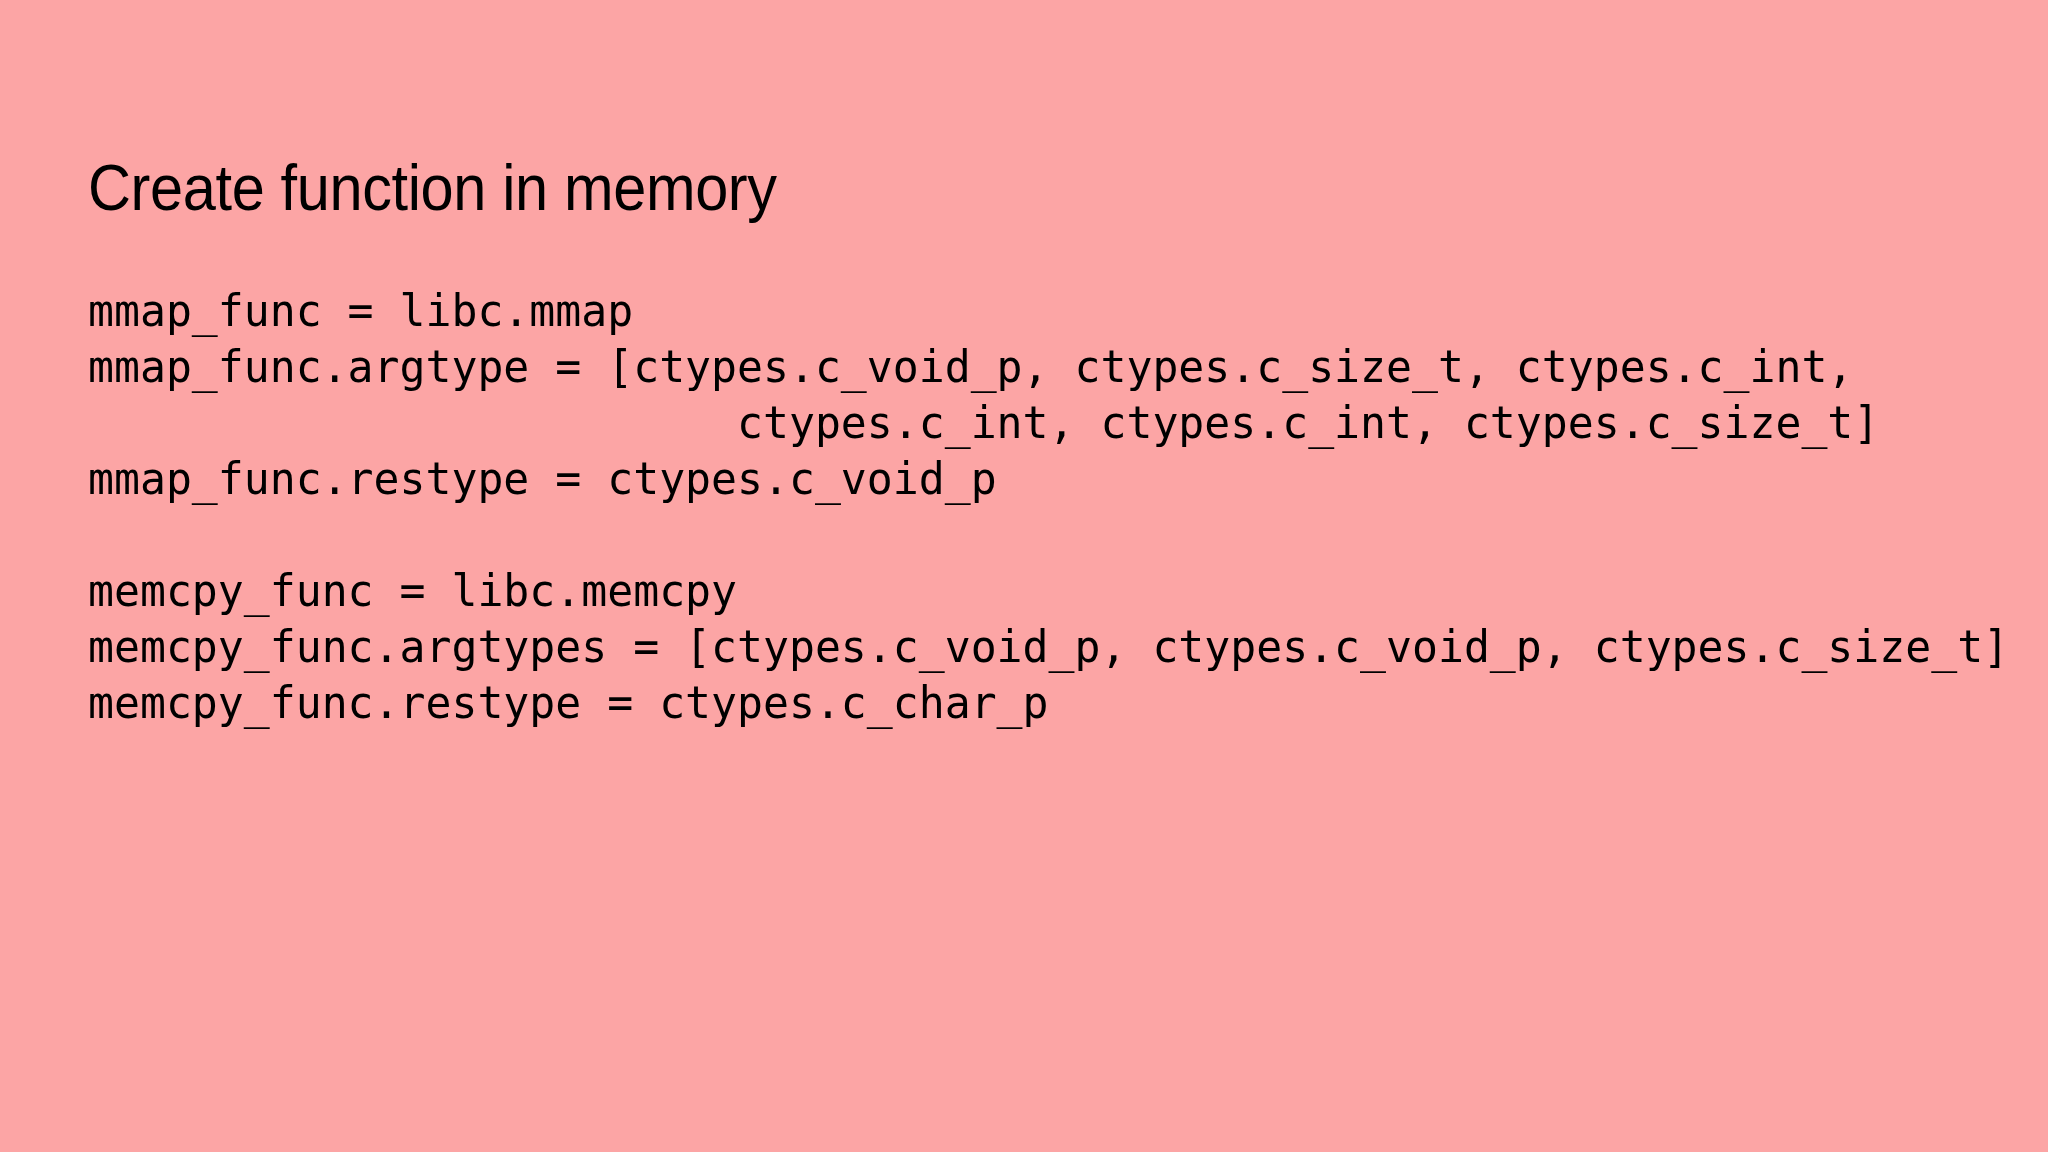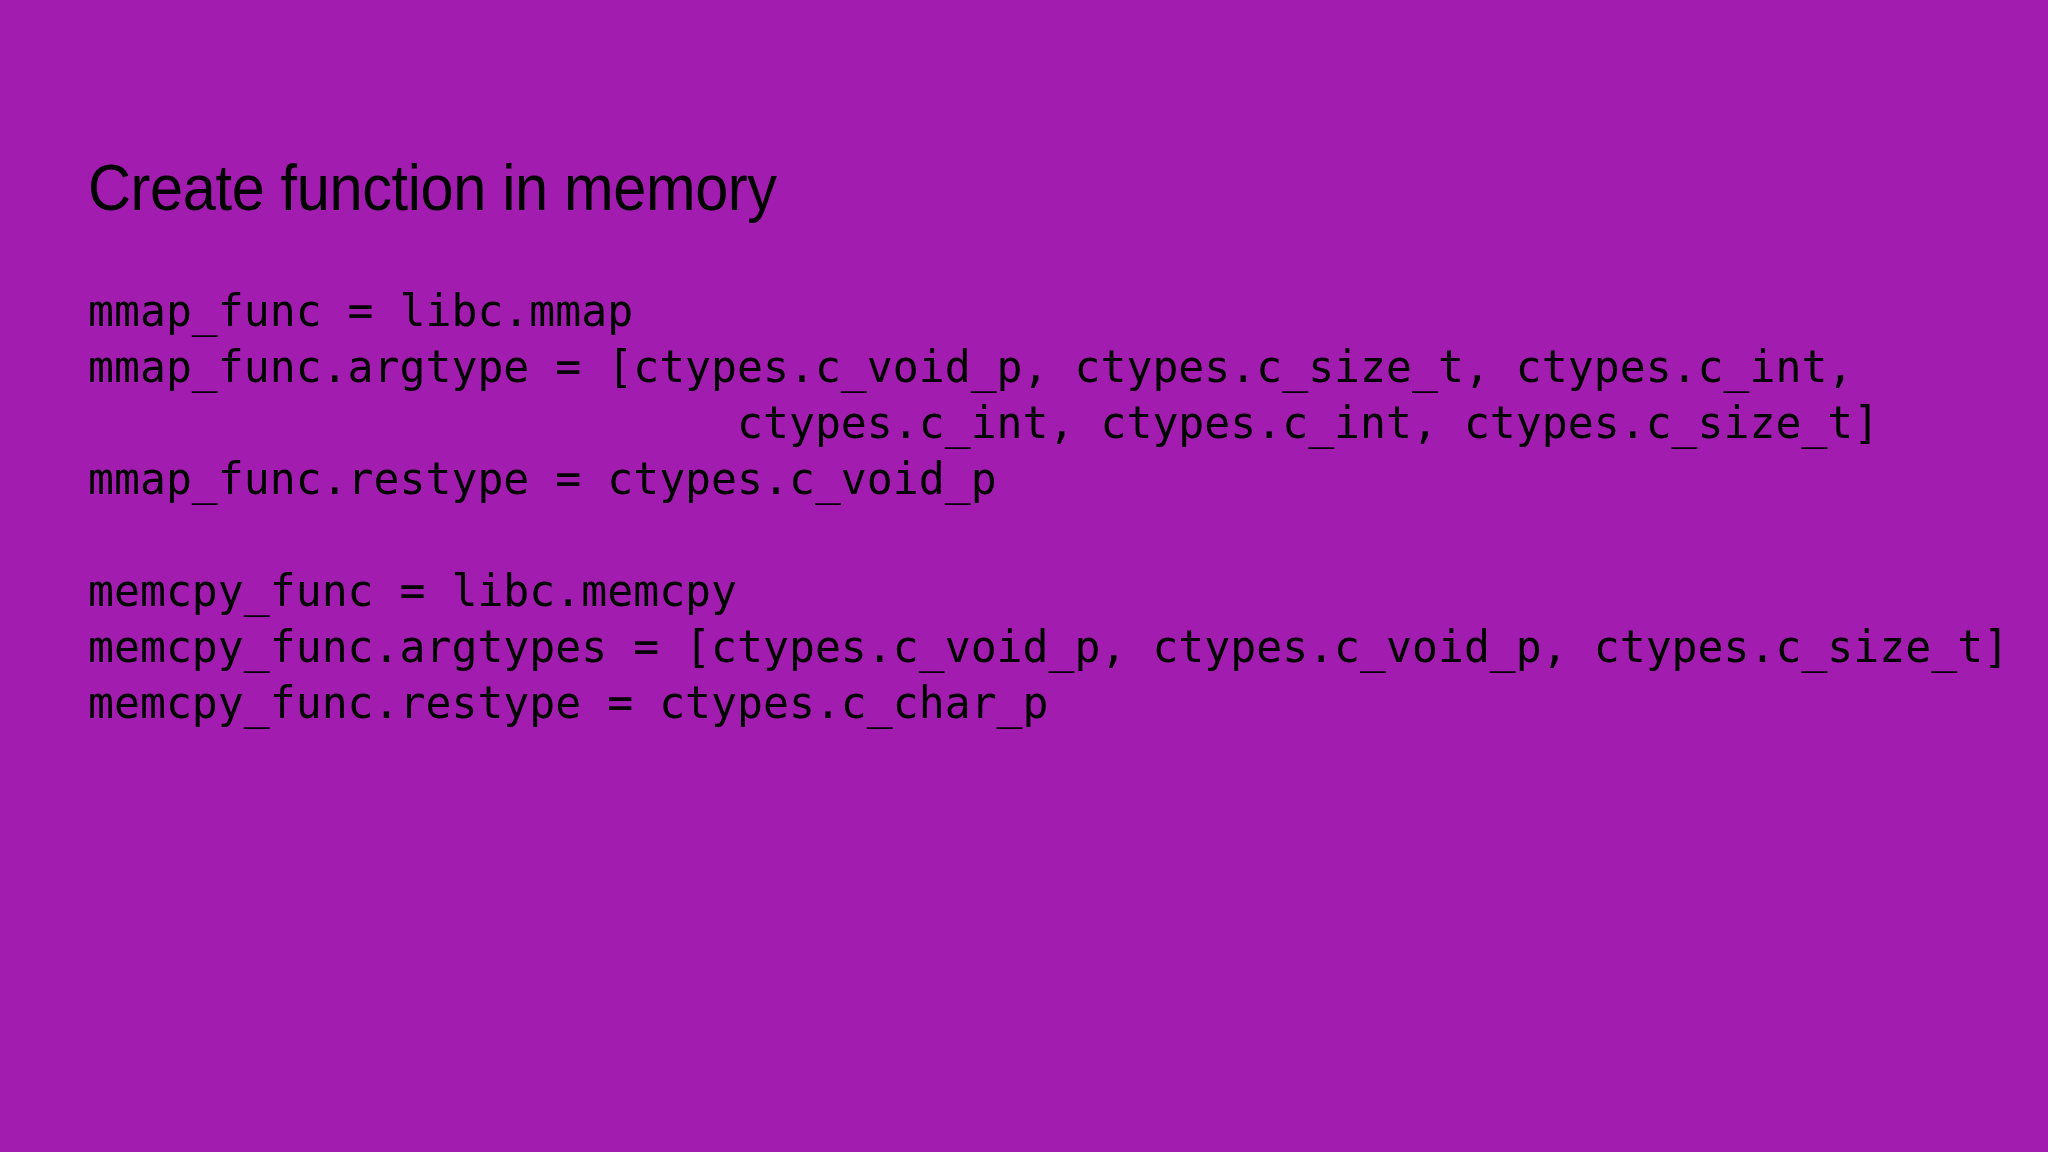--- a/index.html
+++ b/index.html
@@ -5,21 +5,21 @@
 <style>
   html, body {
     margin: 0;
     padding: 0;
     background: #ffffff;
   }
   .slide {
     position: relative;
     width: 2048px;
     height: 1152px;
-    background: #a21caf;
+    background: #fca5a5;
     overflow: hidden;
     box-sizing: border-box;
   }
   .slide-title {
     position: absolute;
     left: 88px;
     top: 108px;
     font-family: "Liberation Sans", "DejaVu Sans", sans-serif;
     font-size: 64px;
     font-weight: 400;

